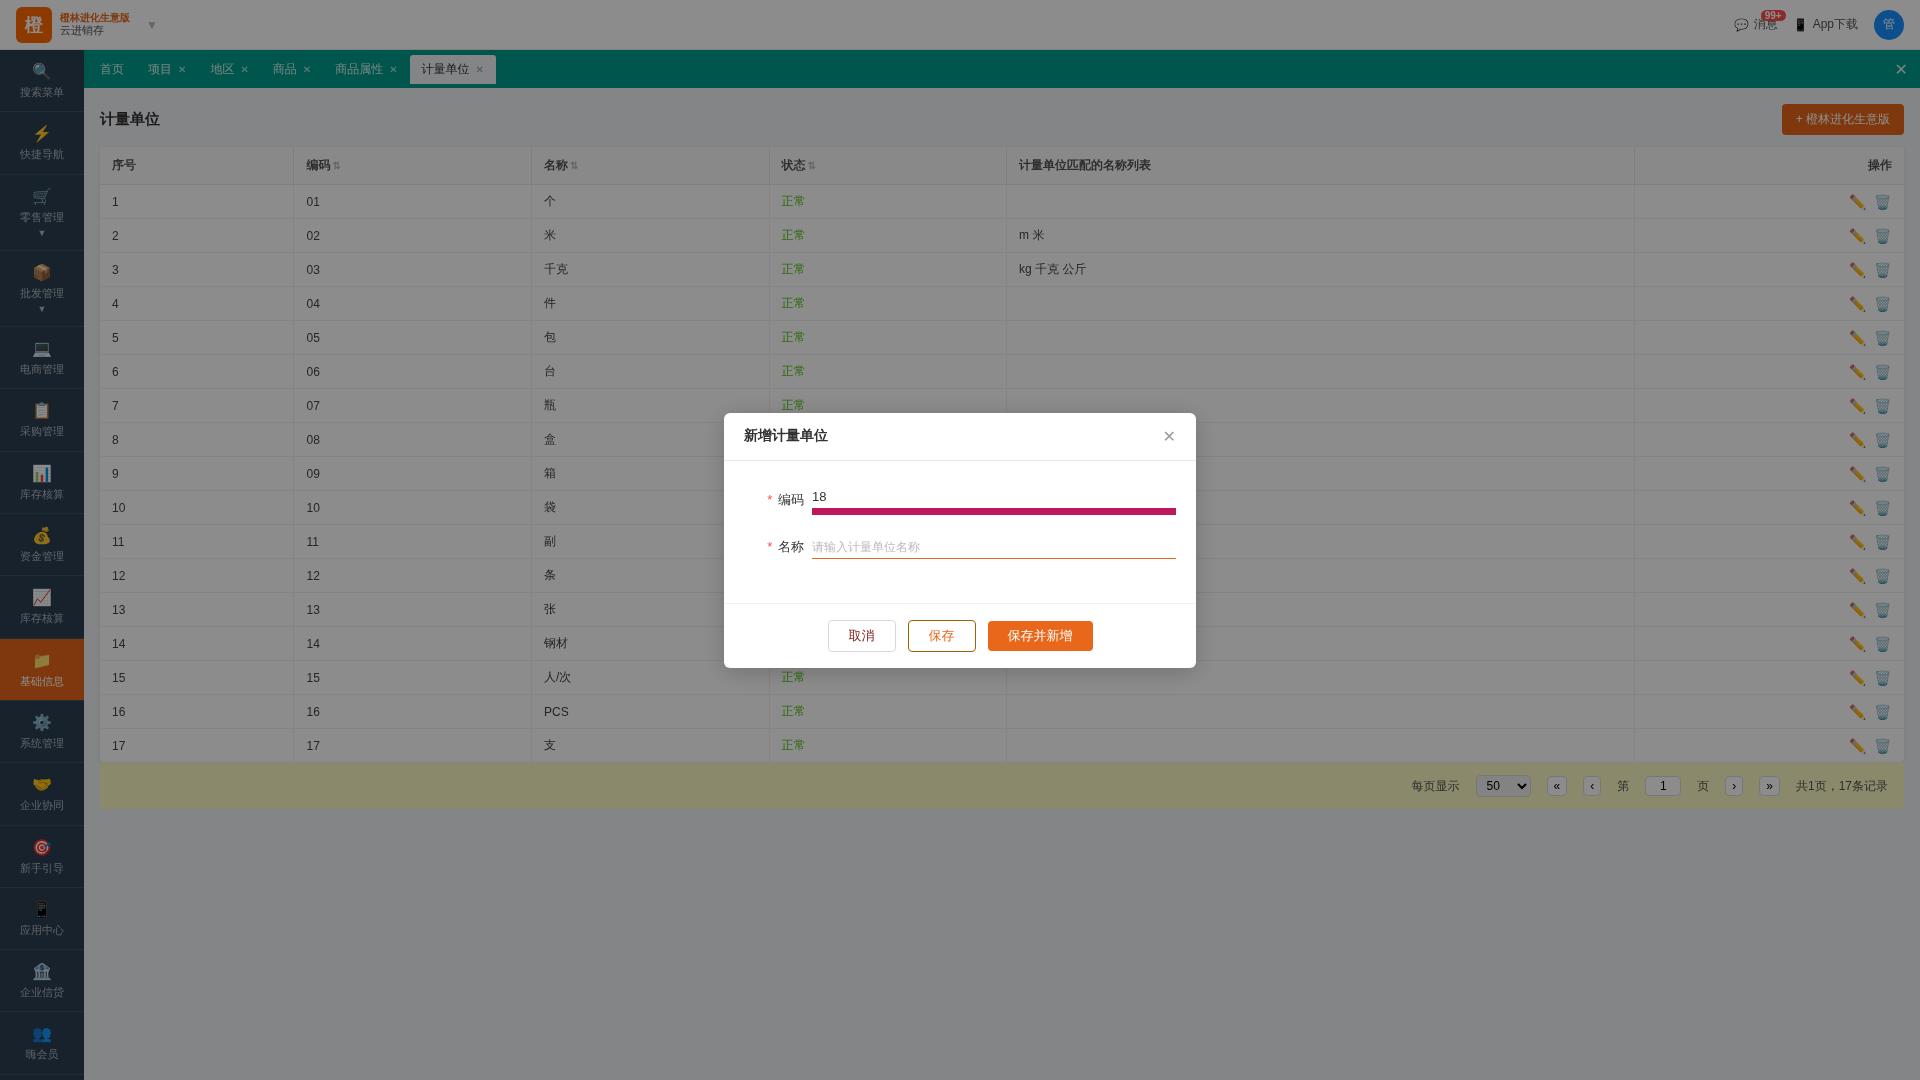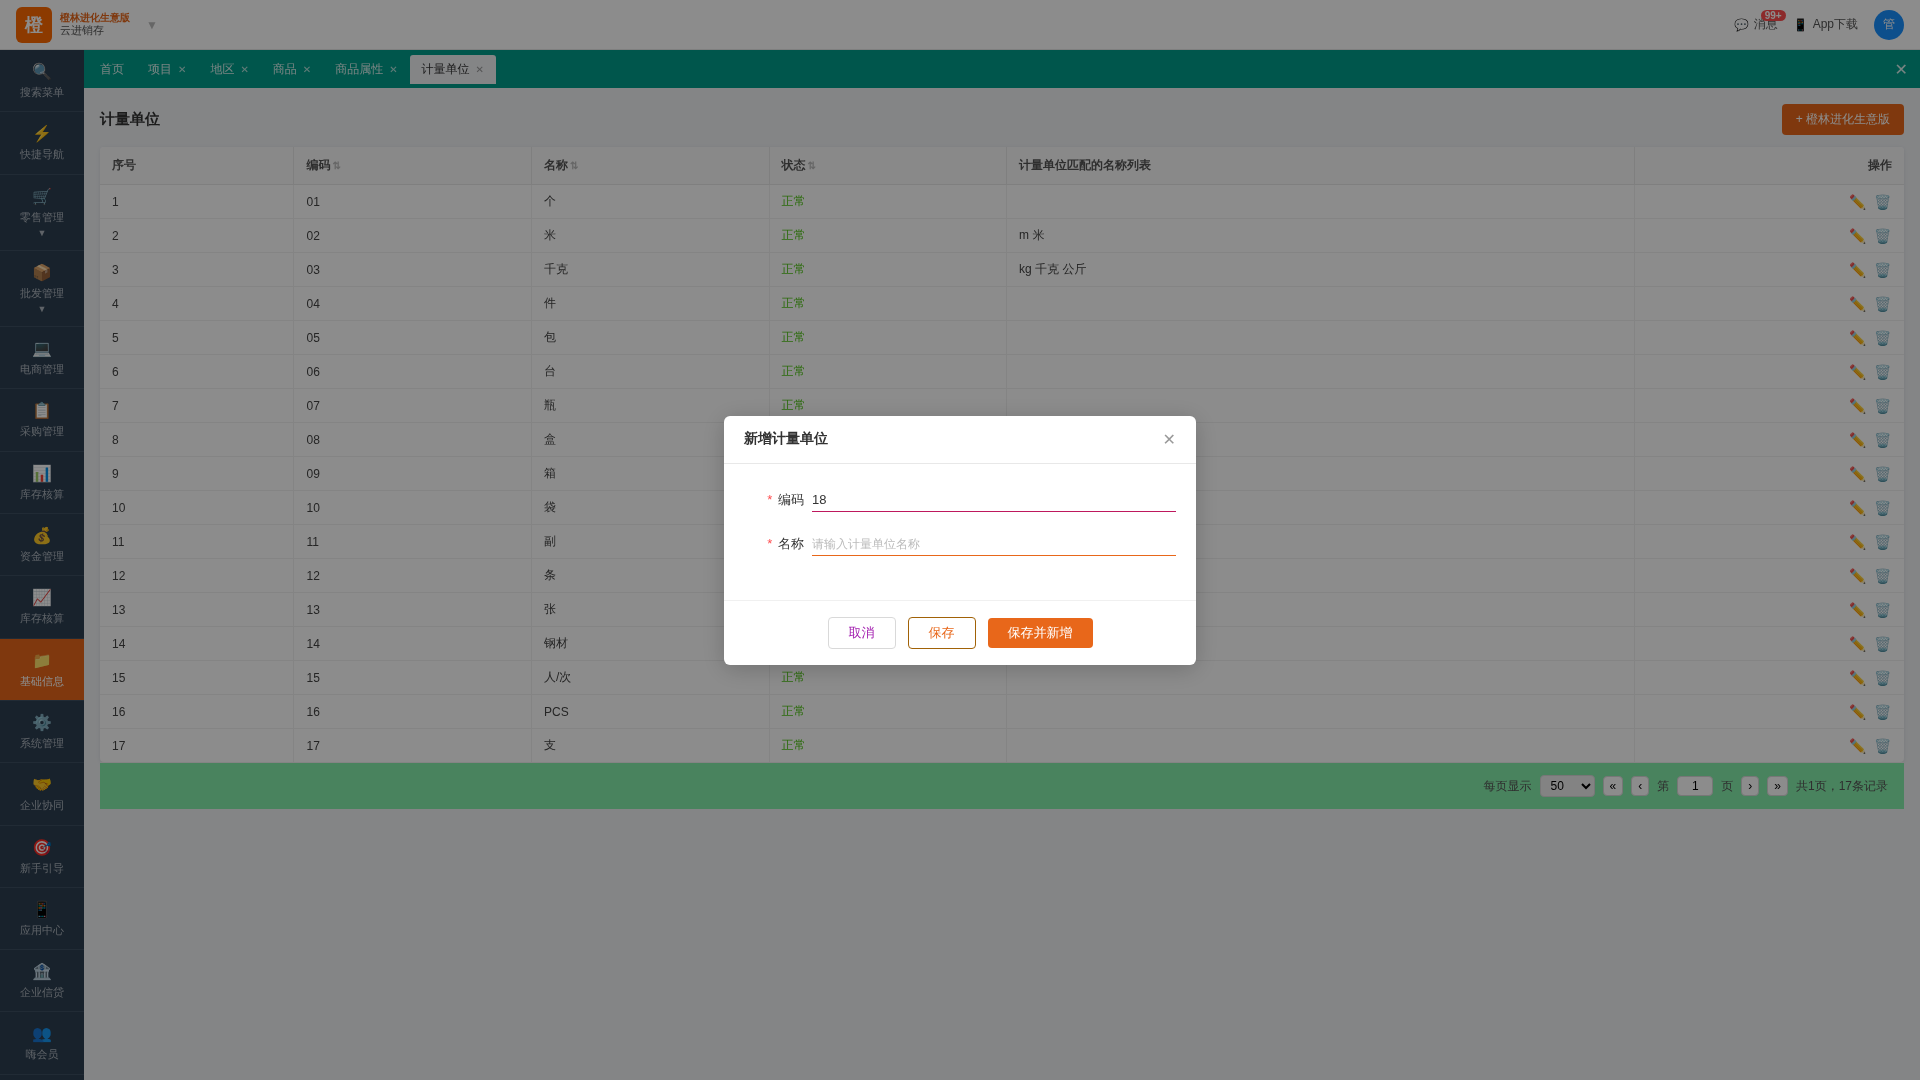--- a/index.html
+++ b/index.html
@@ -226,23 +226,23 @@
       color: #888;
       font-size: 14px;
     }
 
     
     .pagination-bar {
       display: flex;
       align-items: center;
       justify-content: flex-end;
       padding: 12px 16px;
-      background: #86efac;
+      background: #fef9c3;
       border-top: 1px solid #f0f0f0;
-      gap: 8px;
+      gap: 16px;
       font-size: 12px;
       color: #555;
     }
     .page-size-select {
       border: 1px solid #d9d9d9;
       border-radius: 4px;
       padding: 2px 6px;
       font-size: 12px;
     }
     .page-btn {
@@ -299,42 +299,42 @@
       font-size: 13px;
       color: #333;
       text-align: right;
       margin-right: 8px;
       flex-shrink: 0;
     }
     .form-label .required { color: #ff4d4f; margin-right: 2px; }
     .form-input {
       flex: 1;
       border: none;
-      border-bottom: 1px solid #be185d;
+      border-bottom: 7px solid #be185d;
       padding: 4px 0;
       font-size: 13px;
       outline: none;
       color: #333;
     }
     .form-input.active-input {
       border-bottom: 1px solid #e8671a;
     }
     .form-input::placeholder { color: #bbb; font-size: 12px; }
     .modal-footer {
       display: flex;
       align-items: center;
       justify-content: center;
       padding: 16px 20px;
       gap: 12px;
       border-top: 1px solid #f0f0f0;
     }
     .btn-cancel {
       border: 1px solid #d9d9d9;
       background: white;
-      color: #a21caf;
+      color: #7f1d1d;
       padding: 6px 20px;
       border-radius: 4px;
       cursor: pointer;
       font-size: 13px;
     }
     .btn-save {
       border: 1px solid #a16207;
       background: white;
       color: #e8671a;
       padding: 6px 20px;

